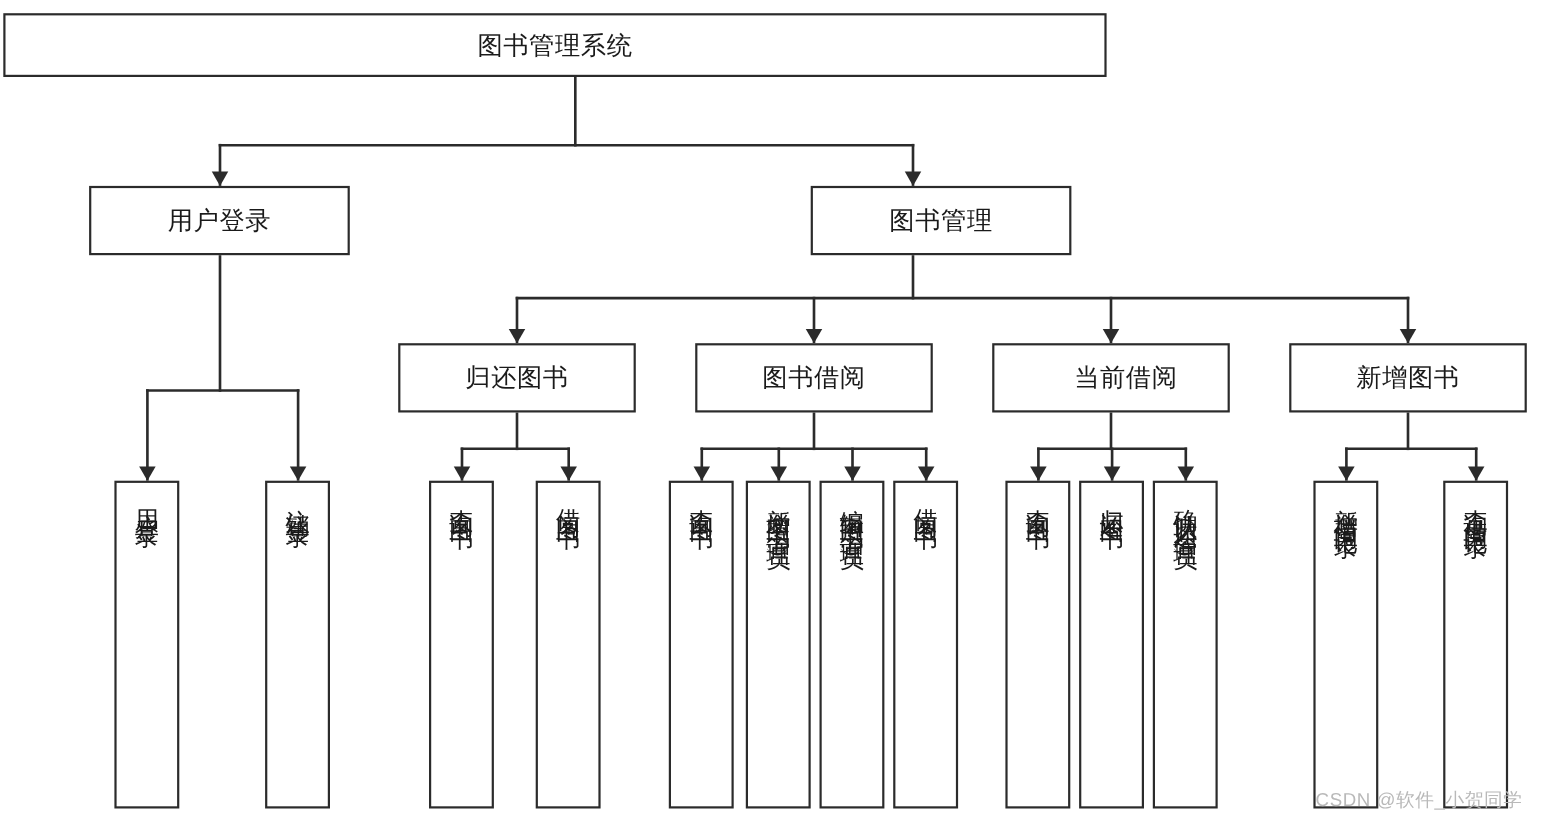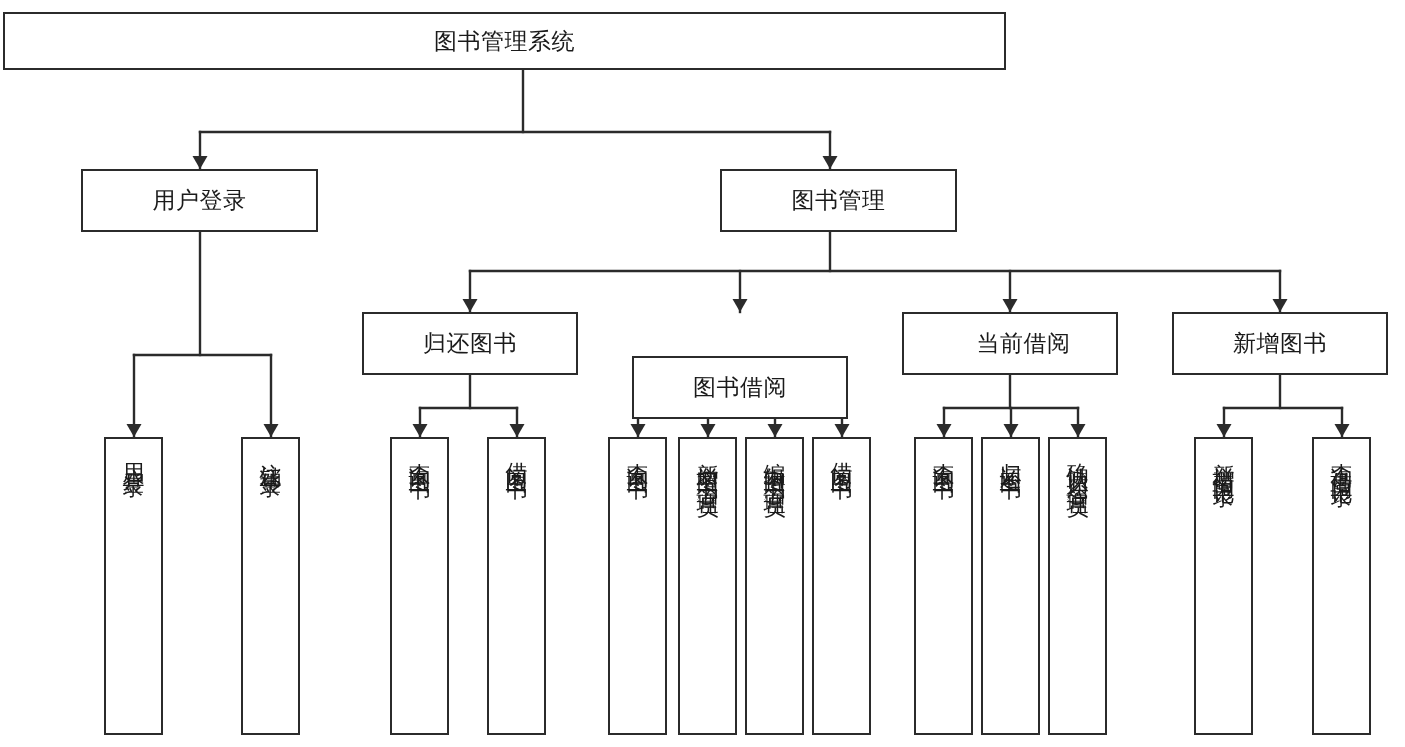--- a/index.html
+++ b/index.html
@@ -133,27 +133,27 @@
       <polygon points="1334.5,424 1349.5,424 1342,437" fill="#2b2b2b"></polygon>
     </svg>
 
   <div id="nodes">
       <div class="node horiz root" style="left: 3px; top: 12px; width: 1003px; height: 58px; border-color: rgb(43, 43, 43); background: rgb(255, 255, 255); color: rgb(26, 26, 26);">
         <span class="label">图书管理系统</span>
       </div>
       <div class="node horiz" style="left: 81px; top: 169px; width: 237px; height: 63px; border-color: rgb(43, 43, 43); background: rgb(255, 255, 255); color: rgb(26, 26, 26);">
         <span class="label">用户登录</span>
       </div>
-      <div class="node horiz" style="left: 720px; top: 169px; width: 237px; height: 63px; border-color: rgb(43, 43, 43); background: rgb(255, 255, 255); color: rgb(26, 26, 26);">
+      <div class="node horiz" style="left: 737px; top: 169px; width: 237px; height: 63px; border-color: rgb(43, 43, 43); background: rgb(255, 255, 255); color: rgb(26, 26, 26);">
         <span class="label">图书管理</span>
       </div>
       <div class="node horiz" style="left: 362px; top: 312px; width: 216px; height: 63px; border-color: rgb(43, 43, 43); background: rgb(255, 255, 255); color: rgb(26, 26, 26);">
         <span class="label">归还图书</span>
       </div>
-      <div class="node horiz" style="left: 632px; top: 312px; width: 216px; height: 63px; border-color: rgb(43, 43, 43); background: rgb(255, 255, 255); color: rgb(26, 26, 26); margin-top: 44px;">
+      <div class="node horiz" style="left: 632px; top: 312px; width: 216px; height: 63px; border-color: rgb(43, 43, 43); background: rgb(255, 255, 255); color: rgb(26, 26, 26);">
         <span class="label">图书借阅</span>
       </div>
       <div class="node horiz" style="left: 902px; top: 312px; width: 216px; height: 63px; border-color: rgb(43, 43, 43); background: rgb(255, 255, 255); color: rgb(26, 26, 26); padding-left: 27px;">
         <span class="label">当前借阅</span>
       </div>
       <div class="node horiz" style="left: 1172px; top: 312px; width: 216px; height: 63px; border-color: rgb(43, 43, 43); background: rgb(255, 255, 255); color: rgb(26, 26, 26);">
         <span class="label">新增图书</span>
       </div>
       <div class="node vert" style="left: 104px; top: 437px; width: 59px; height: 298px; border-color: rgb(43, 43, 43); background: rgb(255, 255, 255); color: rgb(26, 26, 26);">
         <span class="label">用户登录</span>
@@ -189,14 +189,15 @@
         <span class="label">确认归还（管理员）</span>
       </div>
       <div class="node vert" style="left: 1194px; top: 437px; width: 59px; height: 298px; border-color: rgb(43, 43, 43); background: rgb(255, 255, 255); color: rgb(26, 26, 26);">
         <span class="label">新增借阅记录</span>
       </div>
       <div class="node vert" style="left: 1312px; top: 437px; width: 59px; height: 298px; border-color: rgb(43, 43, 43); background: rgb(255, 255, 255); color: rgb(26, 26, 26);">
         <span class="label">查询借阅记录</span>
       </div>
     </div>
 
+  <div id="watermark" style="left: 1196px; top: 716px; color: rgb(185, 185, 185);">CSDN @软件_小贺同学</div>
 
 </div>
 
 </body></html>

